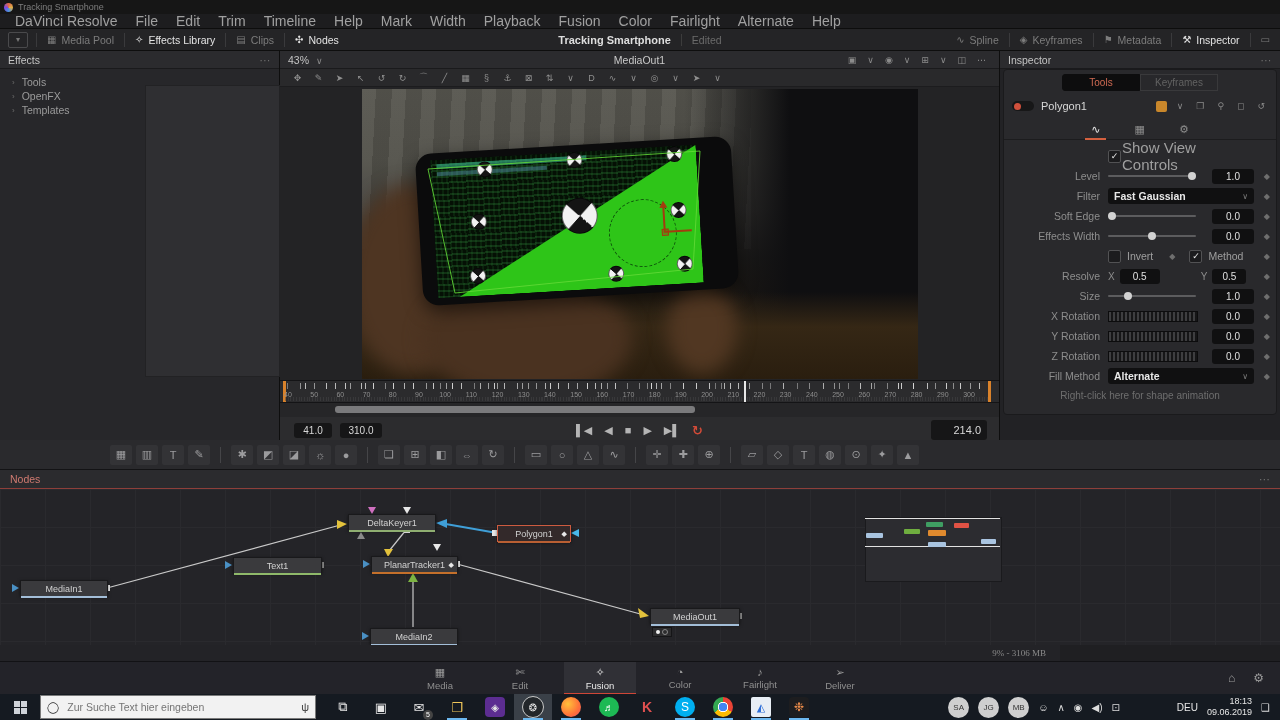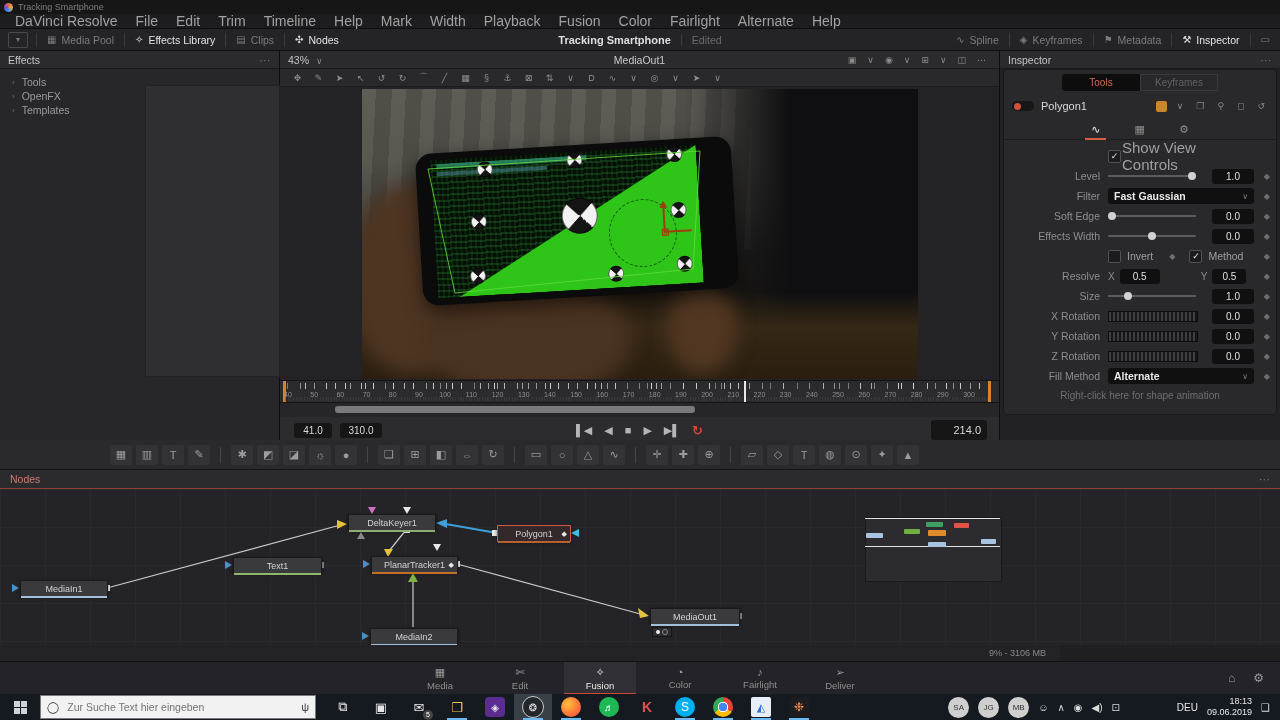--- a/index.html
+++ b/index.html
@@ -118,21 +118,21 @@
   .gnode{position:absolute;height:15px;background:#3a3a3d;border:1px solid #19191b;border-bottom:none;color:#d2d2d2;font-size:9px;display:flex;align-items:center;justify-content:center;box-shadow:0 1px 3px rgba(0,0,0,.5);}
   .gnode::after{content:"";position:absolute;left:0;right:0;bottom:-2px;height:2px;background:var(--ul,#9ab7d8);}
   .gnode.sel{border:1px solid #cd5b40;background:#33292a;}
   .gnode .dia{position:absolute;right:3px;color:#e8e8e8;font-size:7px;}
   .outbadge{position:absolute;background:#2c2c2e;border:1px solid #151517;display:flex;align-items:center;gap:2px;padding:1px 3px;}
   .outbadge i{width:4px;height:4px;border-radius:50%;}
   .mmap{position:absolute;left:865px;top:28px;width:135px;height:63px;background:#2c2c30;border:1px solid #1a1a1d;}
   .mmbar{position:absolute;height:5px;border-radius:1px;}
   .mmline{position:absolute;left:865px;width:135px;height:1px;background:#e2e2e2;}
   
-  .statusbar{left:0;top:645px;width:1060px;height:16px;background:#232327;display:flex;align-items:center;justify-content:flex-end;padding-right:14px;box-sizing:border-box;font-size:9px;color:#8a8a8a;}
+  .statusbar{left:0;top:645px;width:1060px;height:16px;background:#232327;display:flex;align-items:center;justify-content:flex-end;padding-right:14px;box-sizing:border-box;font-size:9px;color:#8a8a8a;font-family:Liberation Serif, serif;}
   .pagebar{left:0;top:661px;width:1280px;height:33px;background:#232329;display:flex;align-items:center;box-sizing:border-box;border-top:1px solid #121215;}
   .pb-left{display:flex;align-items:center;gap:7px;padding-left:12px;width:300px;}
   .pb-logo{width:15px;height:15px;border-radius:50%;background:conic-gradient(#e05a4a,#e0a84a,#4a90e0,#b44ae0,#e05a4a);}
   .pb-name{color:#b8b8b8;font-size:10.5px;}
   .pages{position:absolute;left:0;right:0;display:flex;justify-content:center;gap:8px;}
   .page{width:72px;height:33px;display:flex;flex-direction:column;align-items:center;justify-content:center;gap:1px;color:#8f8f8f;position:relative;}
   .page .pi{font-size:11px;color:#9a9a9a;}
   .page .pl{font-size:9.5px;}
   .page.active{background:#303036;color:#e8e8e8;}
   .page.active .pi{color:#e8e8e8;}

